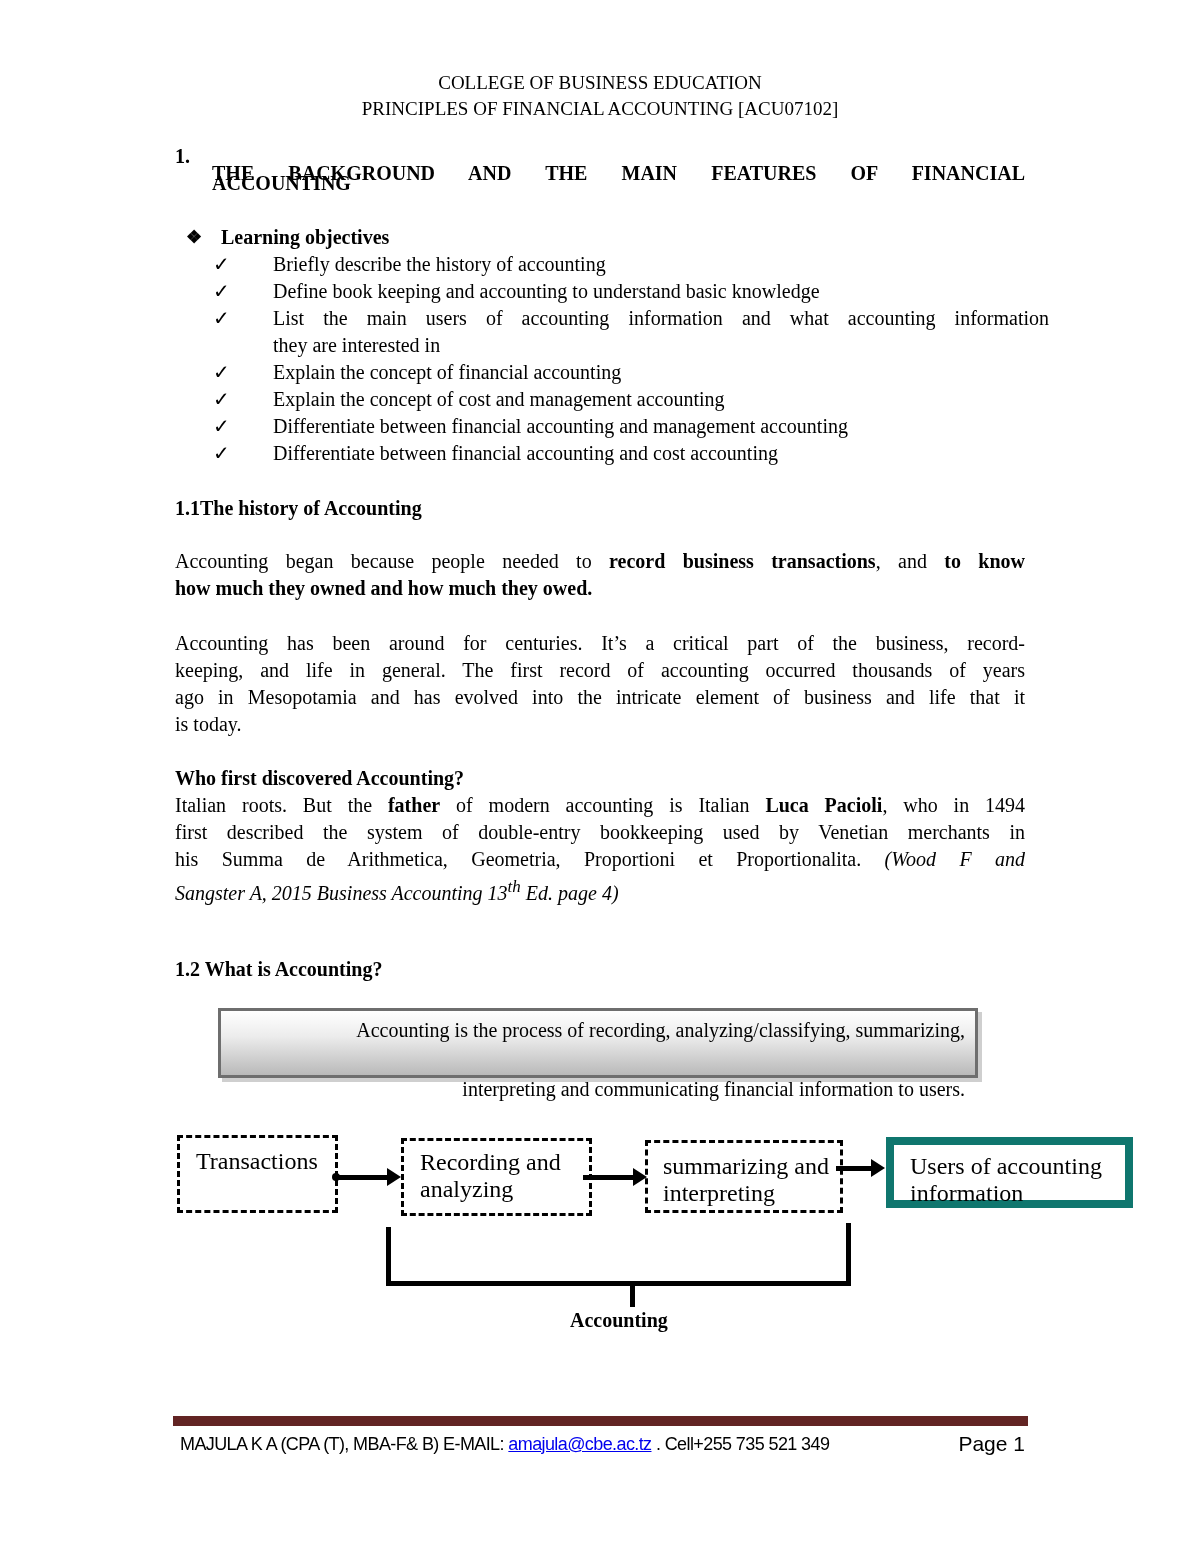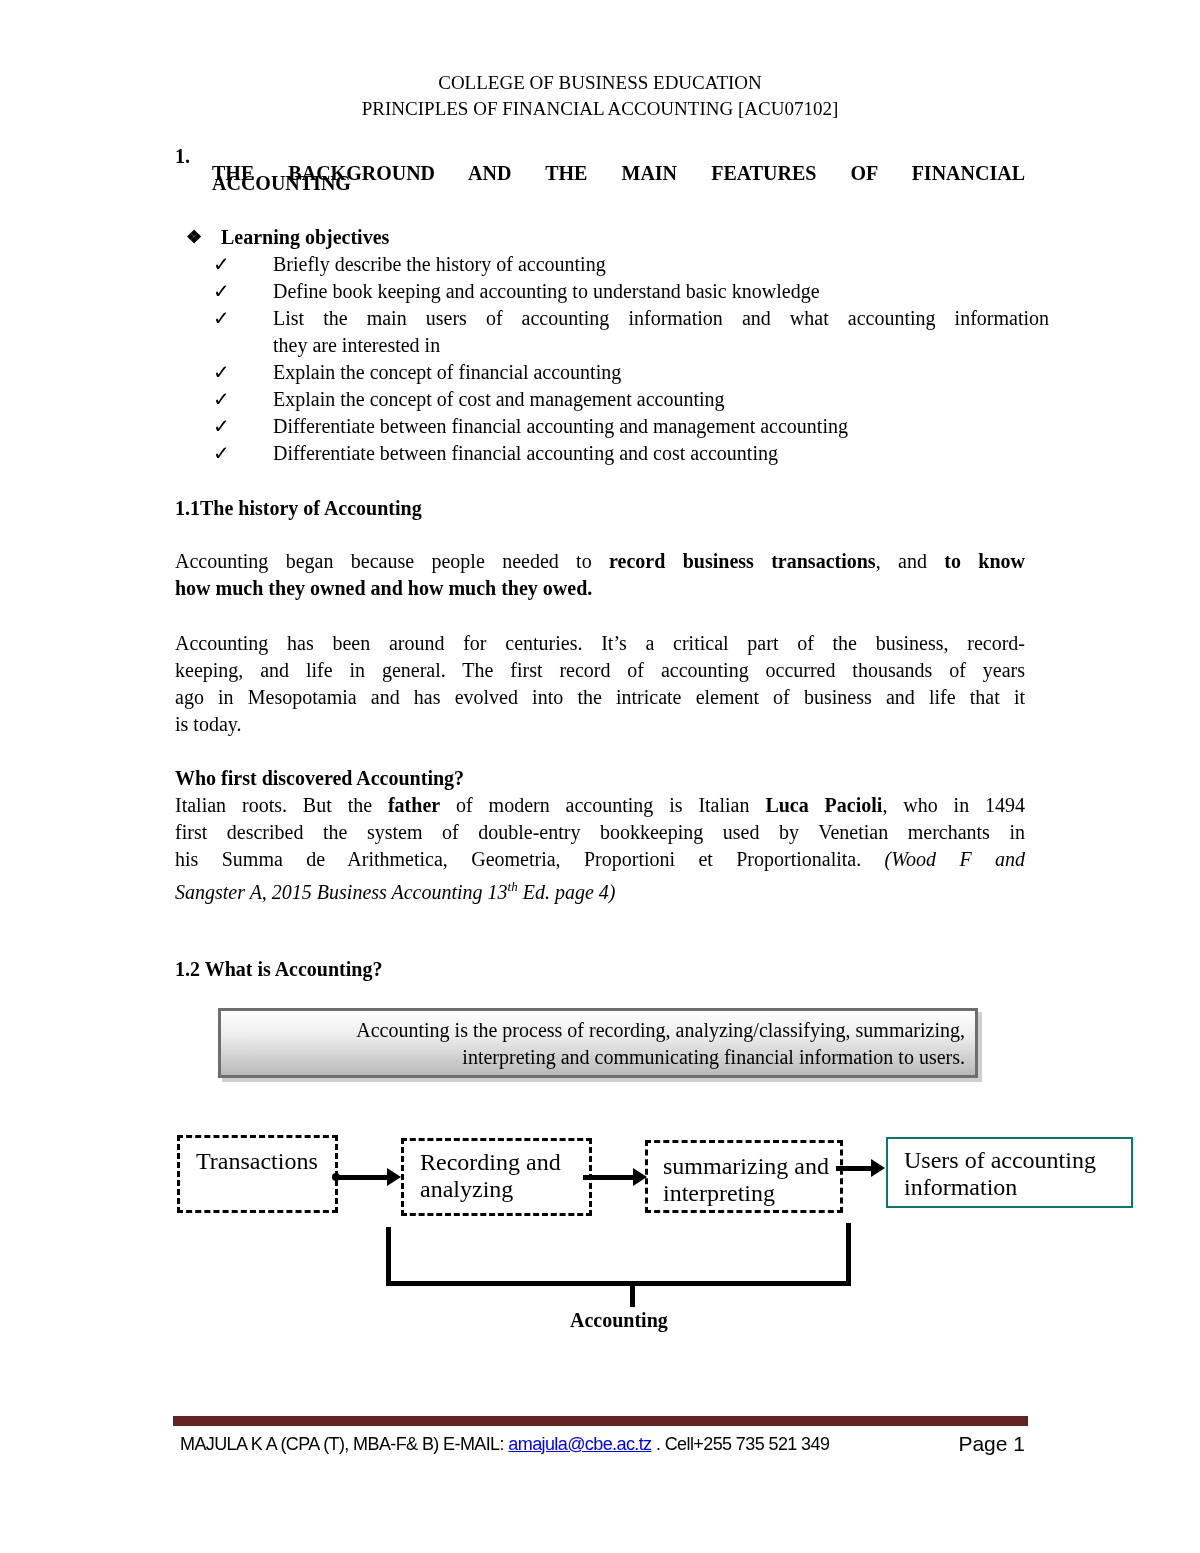--- a/index.html
+++ b/index.html
@@ -38,21 +38,21 @@
       position: absolute; left: 14px; top: 6px; width: 730px;
       font-size: 20px; line-height: 27px; text-align: right;
     }
 
     .flowbox {
       position: absolute; box-sizing: border-box;
       font-size: 24px; line-height: 27px;
       padding: 8px 0 0 16px;
     }
     .dashed { border: 3px dashed #000; }
-    .solid { border: 2px solid #0f766e; }
+    .solid { border: 8px solid #0f766e; }
     .arrow-line { position: absolute; height: 5px; background: #000; }
     .arrow-head {
       position: absolute; width: 0; height: 0;
       border-top: 9px solid transparent; border-bottom: 9px solid transparent;
       border-left: 14px solid #000;
     }
     .arrow-dot { position: absolute; width: 8px; height: 8px; border-radius: 50%; background: #000; }
     .bracket-v { position: absolute; width: 5px; background: #000; }
     .bracket-h { position: absolute; height: 5px; background: #000; }
 
@@ -129,29 +129,29 @@
   <div class="justify-full" style="position:absolute; left:0; top:54px; width:850px;">ago in Mesopotamia and has evolved into the intricate element of business and life that it</div>
   <div style="position:absolute; left:0; top:81px; white-space:nowrap;">is today.</div>
 </div>
 
 <div class="abs body-text b" style="left:175px; top:765px; white-space:nowrap;">Who first discovered Accounting?</div>
 
 <div class="abs body-text" style="left:175px; top:792px; width:850px; height:110px;">
   <div class="justify-full" style="position:absolute; left:0; top:0; width:850px;"><span>Italian roots. But the </span><span class="b">father</span><span> of modern accounting is Italian </span><span class="b">Luca Pacioli</span><span>, who in 1494</span></div>
   <div class="justify-full" style="position:absolute; left:0; top:27px; width:850px;">first described the system of double-entry bookkeeping used by Venetian merchants in</div>
   <div class="justify-full" style="position:absolute; left:0; top:54px; width:850px;"><span>his Summa de Arithmetica, Geometria, Proportioni et Proportionalita. </span><span class="i">(Wood F and</span></div>
-  <div class="i" style="position:absolute; left:0; top:81px; white-space:nowrap;"><span>Sangster A, 2015 Business Accounting 13</span><sup style="font-size:13px;">th</sup><span> Ed. page 4)</span></div>
+  <div class="i" style="position:absolute; left:0; top:81px; white-space:nowrap;"><span>Sangster A, 2015 Business Accounting 13</span><sup style="font-size:17px;">th</sup><span> Ed. page 4)</span></div>
 </div>
 
 <div class="abs body-text b" style="left:175px; top:956px; white-space:nowrap;">1.2 What is Accounting?</div>
 
 <div class="defbox">
   <div class="dtext">
     <div style="white-space:nowrap;">Accounting is the process of recording, analyzing/classifying, summarizing,</div>
-    <div style="white-space:nowrap;">interpreting and communicating financial information to users.</div>
+    <div style="white-space:nowrap;margin-top:32px;">interpreting and communicating financial information to users.</div>
   </div>
 </div>
 
 <div class="flowbox dashed" style="left:177px; top:1135px; width:161px; height:78px; padding-top:10px;">
   <div style="white-space:nowrap;">Transactions</div>
 </div>
 
 <div class="arrow-dot" style="left:332px; top:1173px;"></div>
 <div class="arrow-line" style="left:336px; top:1175px; width:52px;"></div>
 <div class="arrow-head" style="left:387px; top:1168px;"></div>

